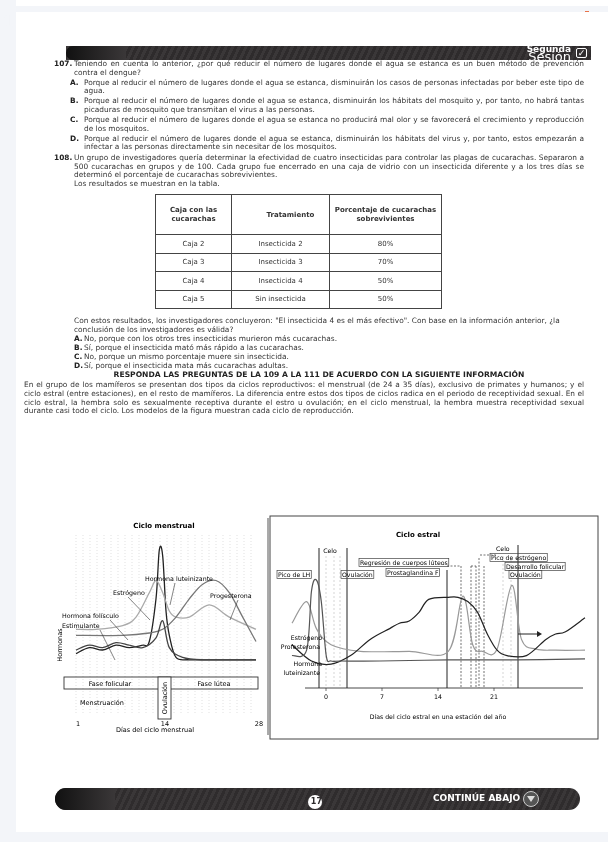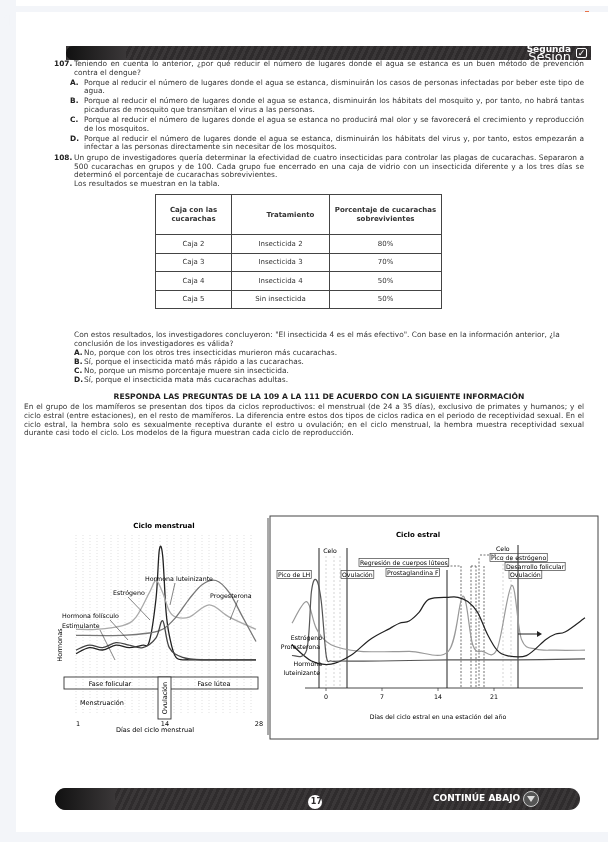--- a/index.html
+++ b/index.html
@@ -29,25 +29,25 @@
   .opt { position: relative; padding-left: 30px; text-align: justify; margin-top: 1.5px; }
   .opt .letter { position: absolute; left: 16px; top: 0; font-weight: bold; color: #222; }
   .q108 { margin-top: 2px; }
 
   table.results { border-collapse: collapse; margin: 6px 0 0 101px; font-size: 7px; }
   table.results th, table.results td { border: 1px solid #444; text-align: center; }
   table.results th { font-weight: bold; height: 40px; line-height: 8.6px; }
   table.results td { height: 18.5px; }
   table.results .c1 { width: 76px; } table.results .c2 { width: 98px; padding-left: 20px; } table.results .c3 { width: 112px; }
 
-  .para { padding-left: 20px; margin-top: 22px; }
+  .para { padding-left: 20px; margin-top: 8px; }
   .opts2 .opt { padding-left: 30px; margin-top: 0.5px; }
   .opts2 .opt .letter { left: 20px; }
 
-  .section-title { text-align: center; font-weight: bold; font-size: 7.6px; margin-top: 8px; color: #222; }
+  .section-title { text-align: center; font-weight: bold; font-size: 7.6px; color: #222; }
   .intro { margin-top: 2px; text-align: justify; margin-left: -30px; width: 560px; }
 
   .charts { position: absolute; left: 0; top: 0; }
   svg text { font-family: "DejaVu Sans", sans-serif; }
 
   .bottombar { position: absolute; left: 55px; top: 788px; width: 525px; height: 22px; border-radius: 11px;
     background: repeating-linear-gradient(115deg, #3a3738 0 3px, #2f2c2d 3px 6px); }
   .bottombar:before { content:""; position:absolute; left:0; top:0; width:60px; height:100%; border-radius:11px 0 0 11px; background: linear-gradient(90deg,#111,#3a3738); }
   .page-num { position: absolute; left: 253px; top: 7px; width: 14px; height: 14px; border-radius: 50%; background: #fff; color: #2e2b2c; font-size: 8px; font-weight: bold; text-align: right; line-height: 14px; }
   .continue { position: absolute; left: 378px; top: 5px; color: #fff; font-size: 9px; font-weight: bold; }

